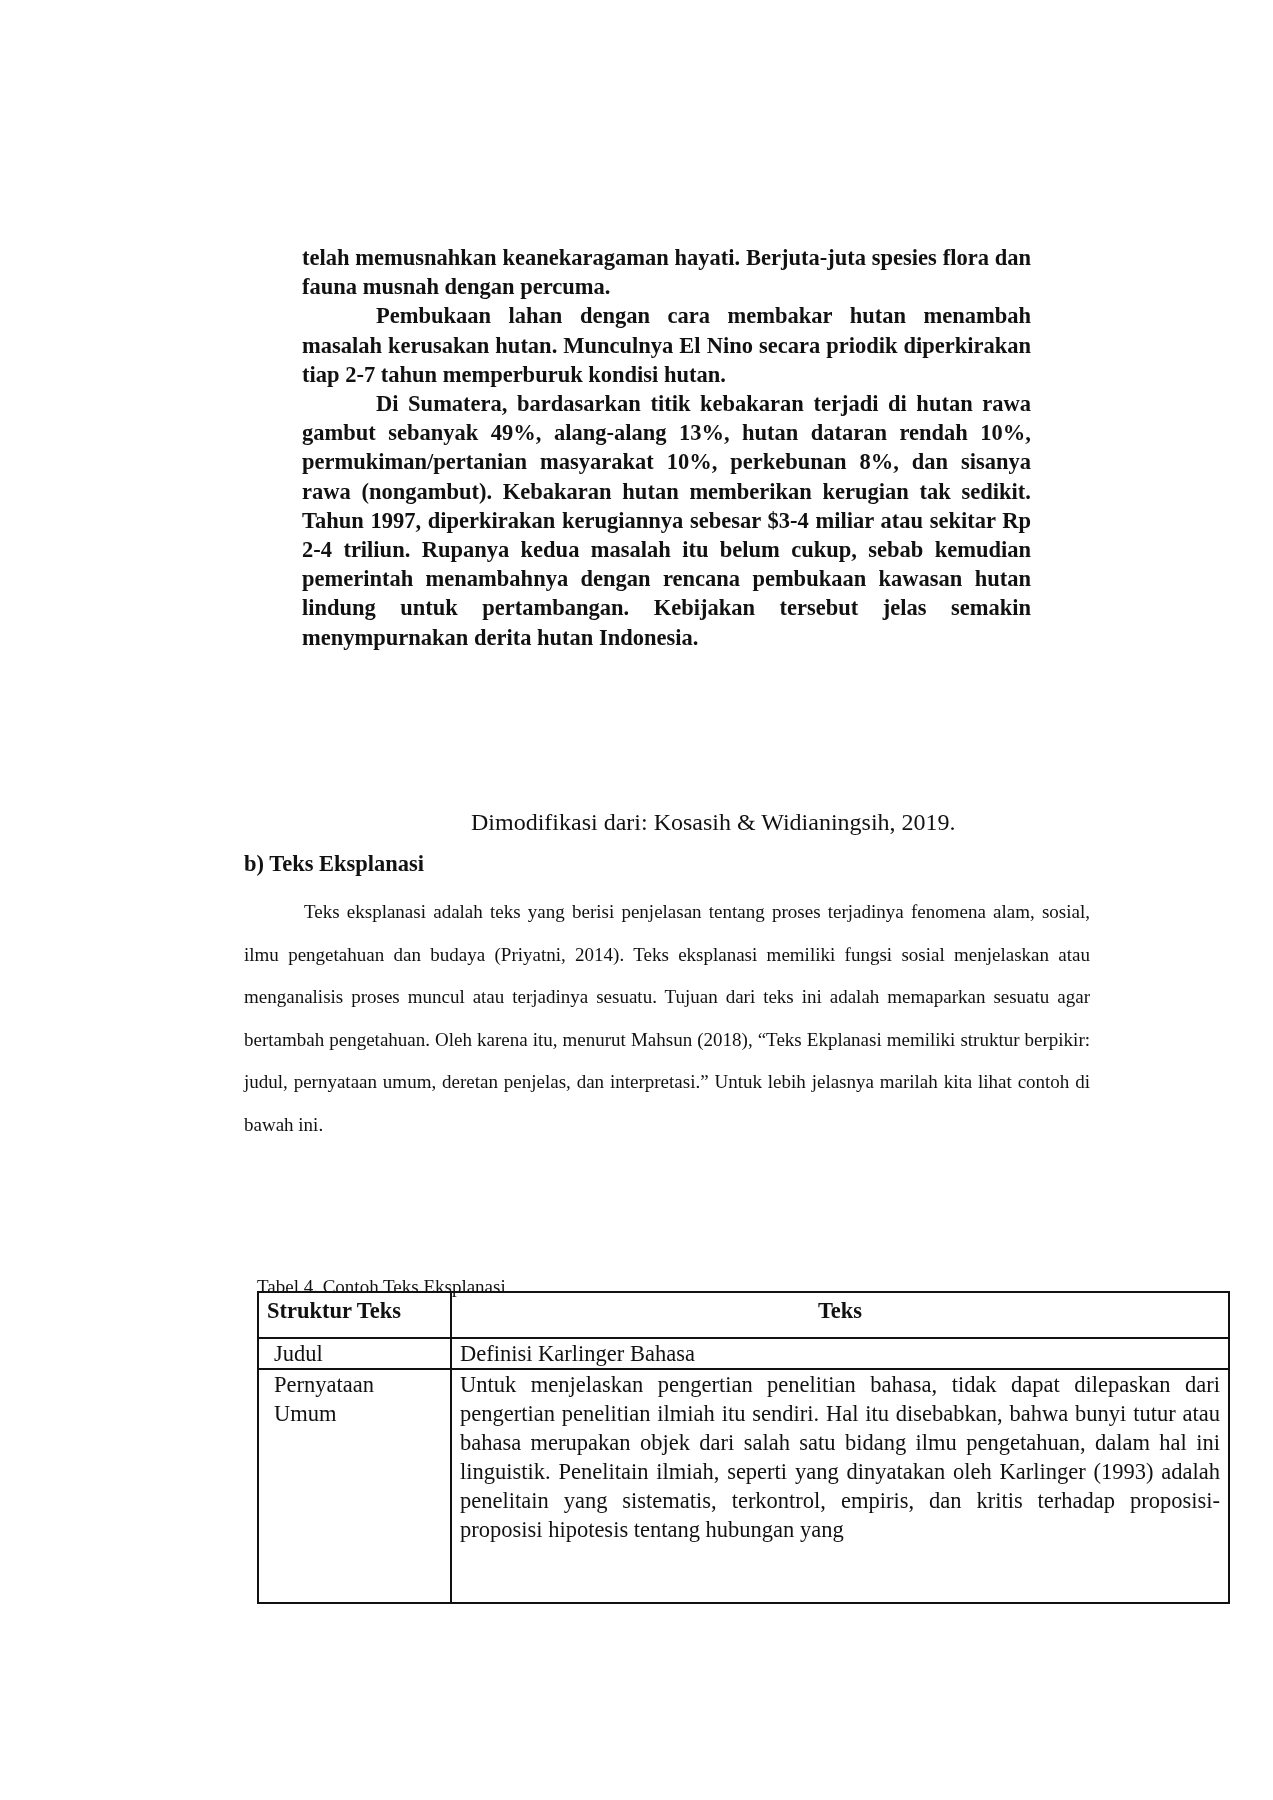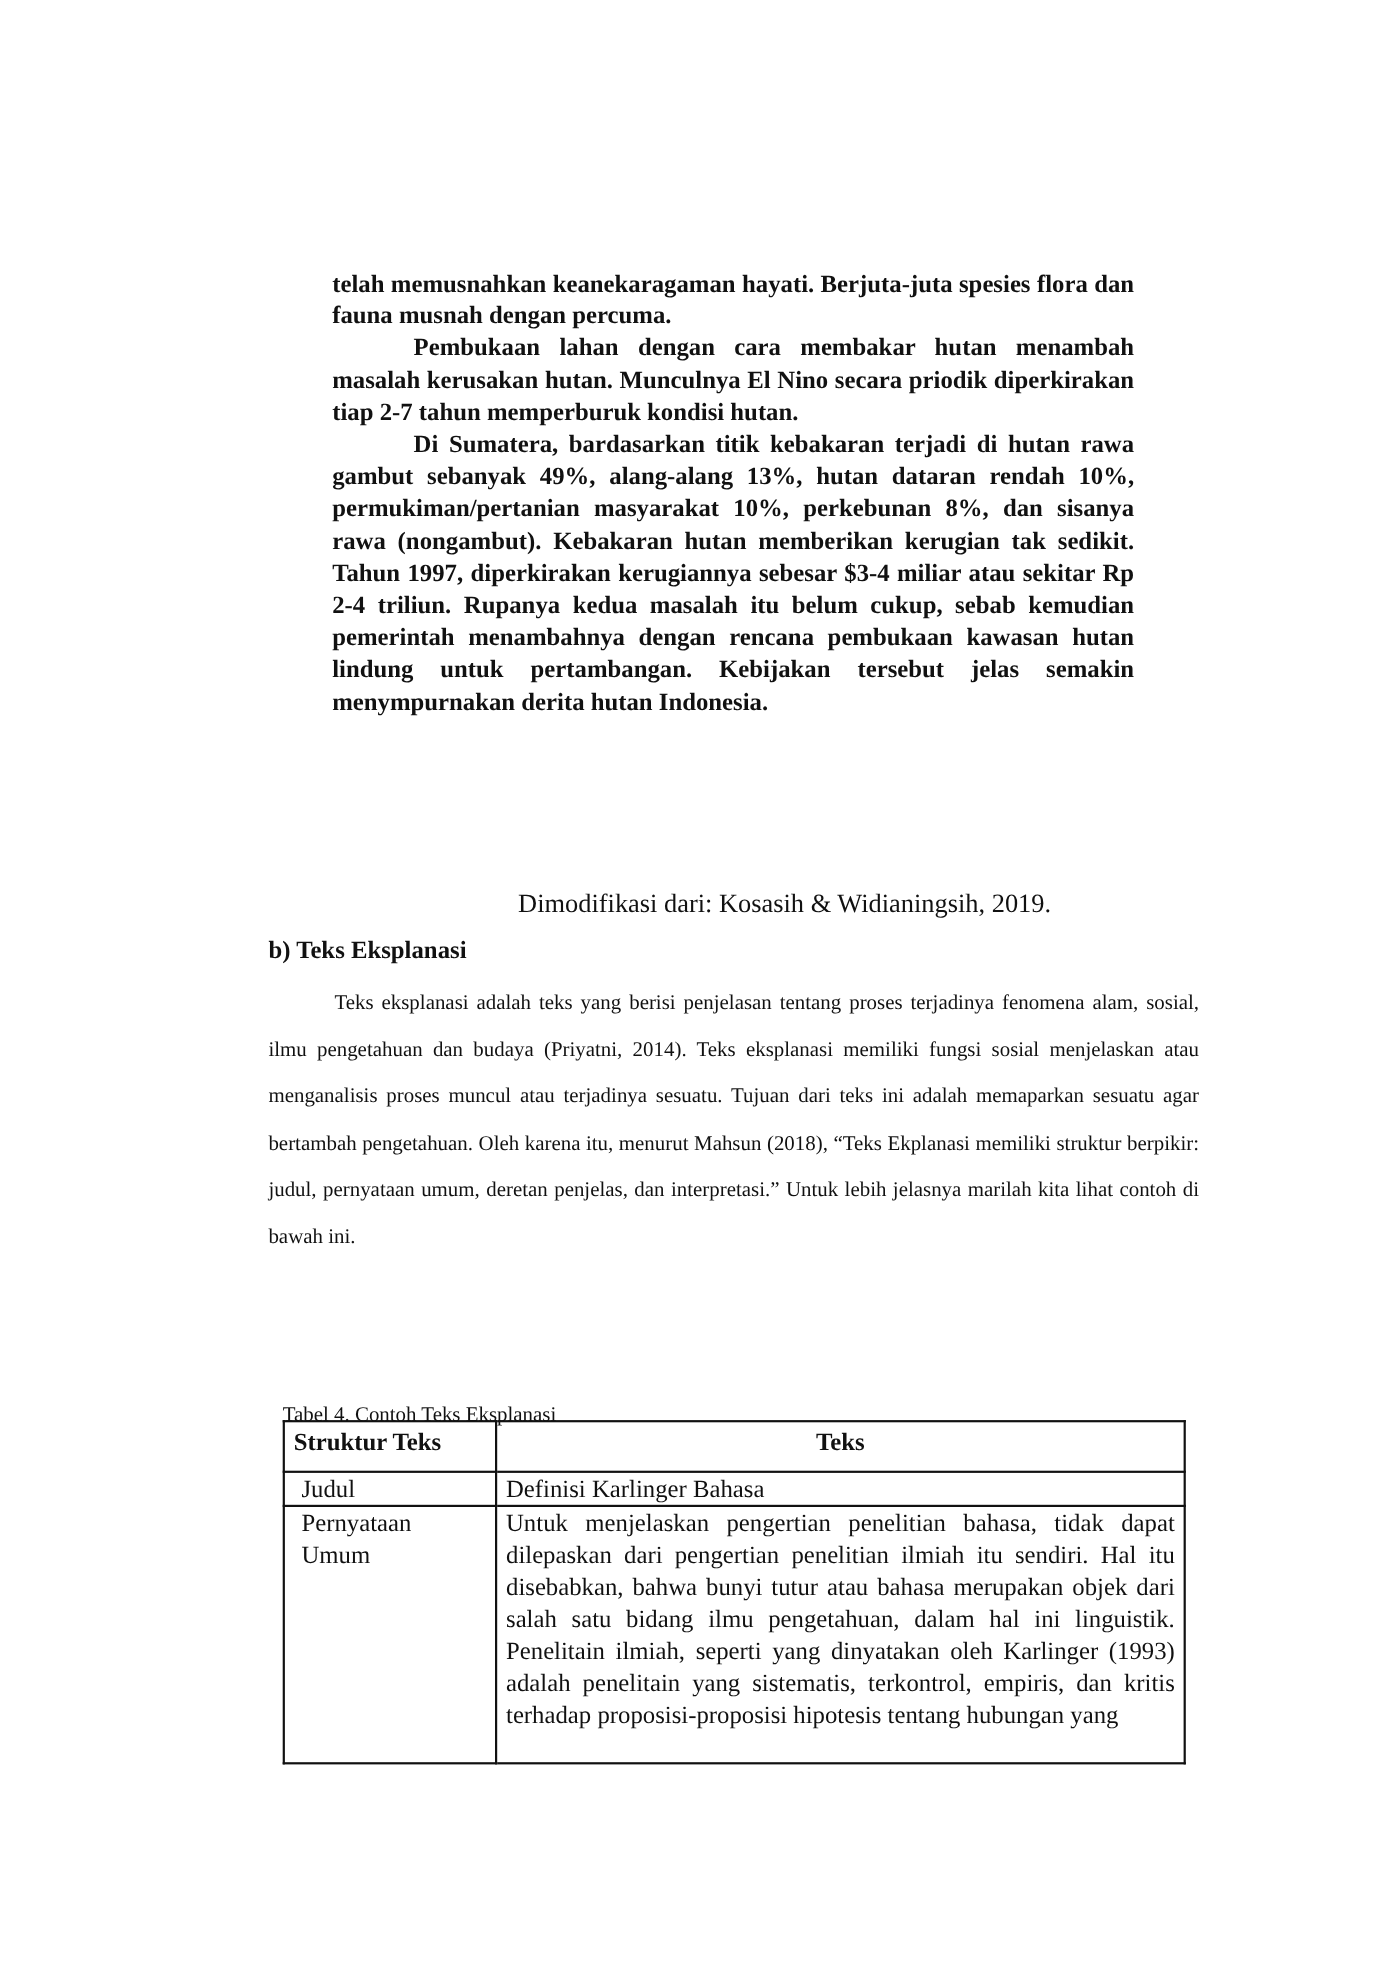--- a/index.html
+++ b/index.html
@@ -66,21 +66,21 @@
       width: 820px;
       text-align: left;
       font-size: 19px;
       line-height: 29px;
       margin-top: 20px;
     }
     .struct-table {
       position: absolute;
       left: 257px;
       top: 1291px;
-      width: 821px;
+      width: 973px;
       border-collapse: collapse;
       font-size: 22.5px;
       line-height: 29px;
     }
     .struct-table th, .struct-table td {
       border: 2px solid #111111;
       vertical-align: top;
       padding: 0 8px;
     }
     .struct-table th {

